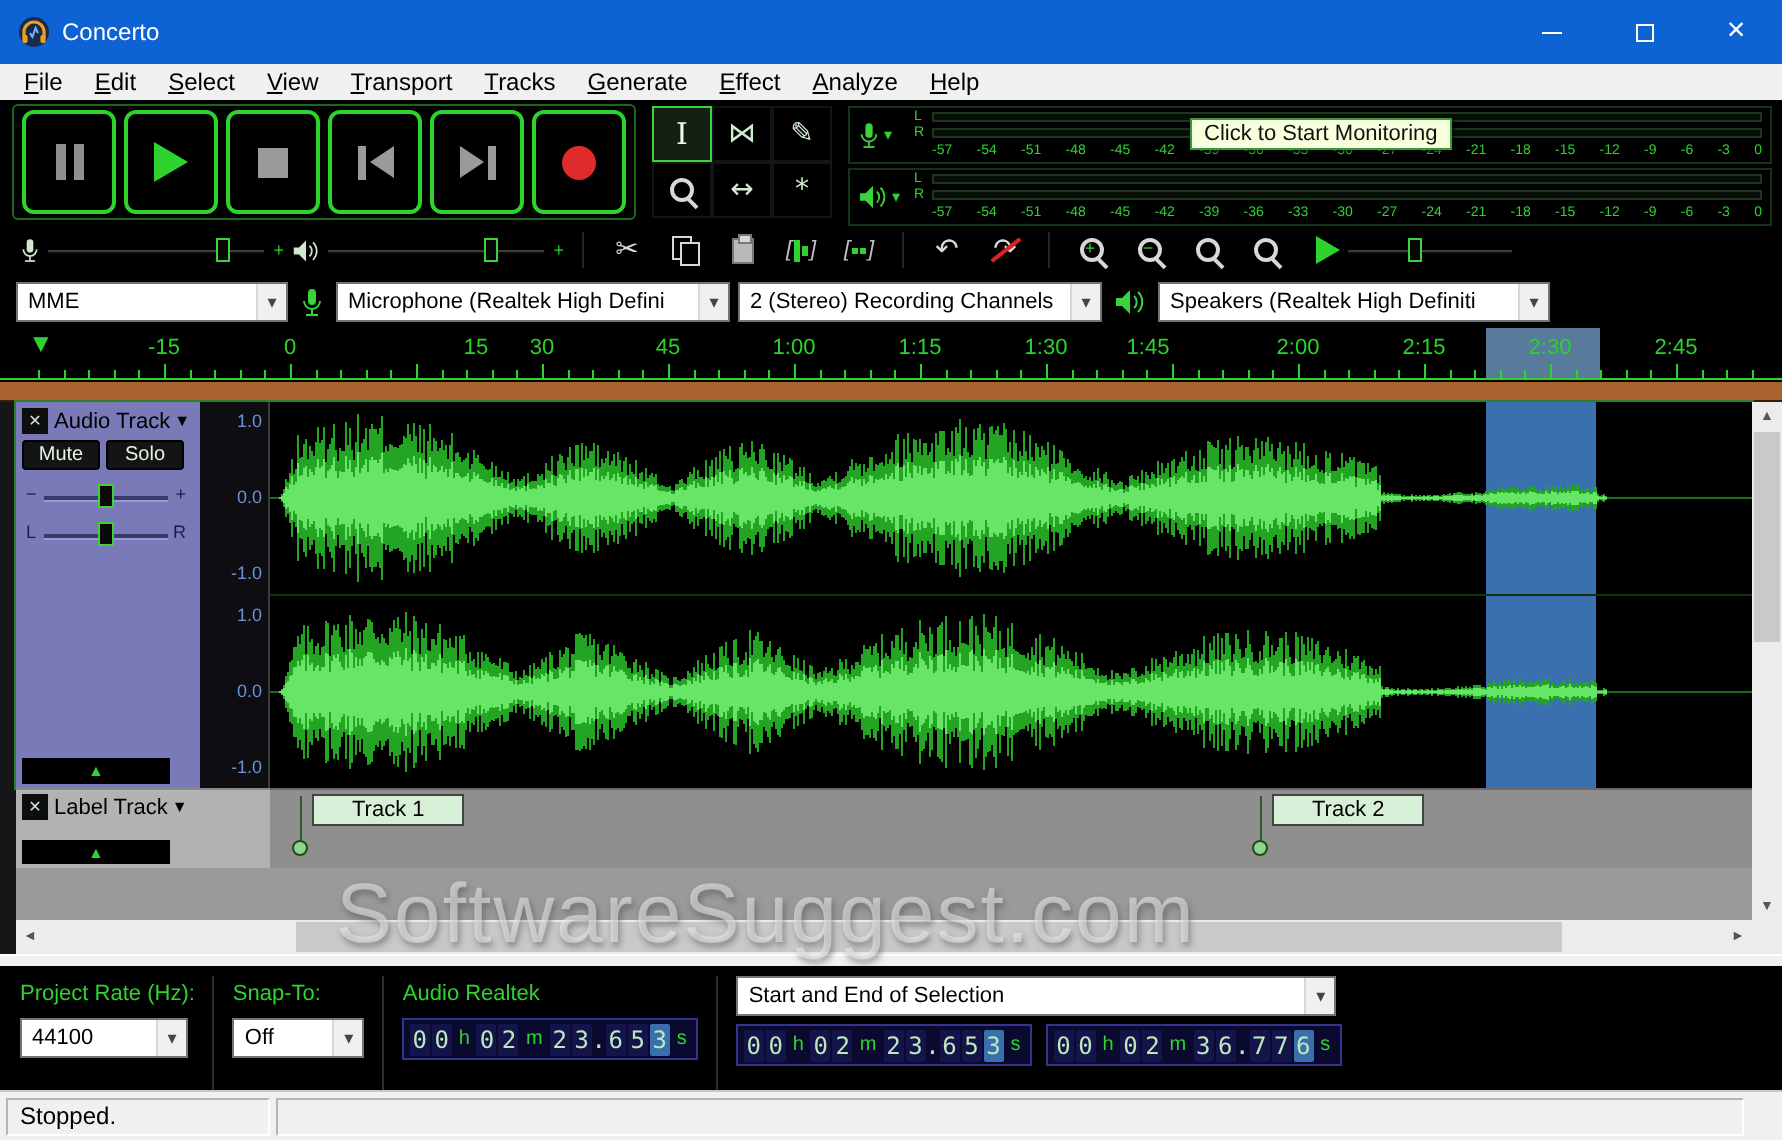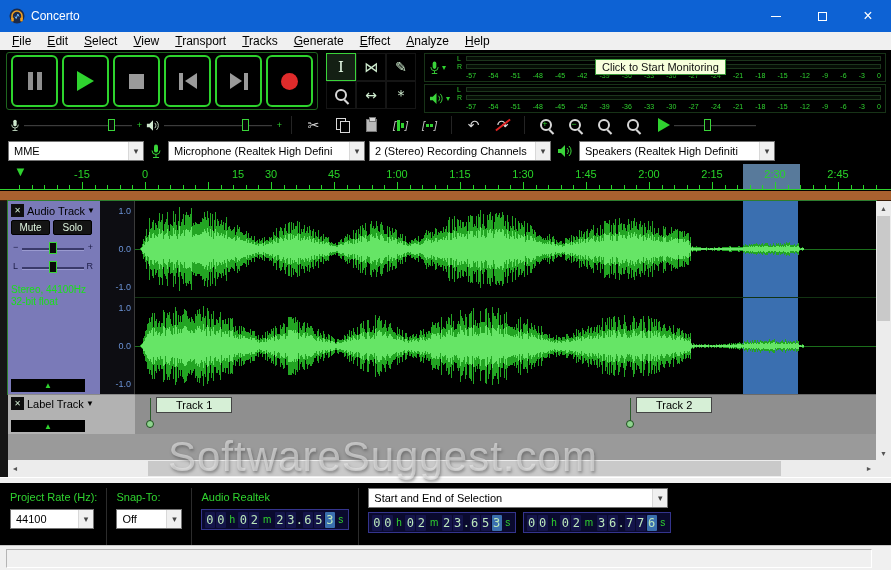--- a/index.html
+++ b/index.html
@@ -456,21 +456,21 @@
     <div class="tl-selection"></div>
     <span class="playhead">▼</span>
   <span class="tl-label" style="left: 82px;">-15</span>
       <span class="tl-label" style="left: 145px;">0</span>
       <span class="tl-label" style="left: 208px; margin-left: 30px;">15</span>
       <span class="tl-label" style="left: 271px;">30</span>
       <span class="tl-label" style="left: 334px;">45</span>
       <span class="tl-label" style="left: 397px;">1:00</span>
       <span class="tl-label" style="left: 460px;">1:15</span>
       <span class="tl-label" style="left: 523px;">1:30</span>
-      <span class="tl-label" style="left: 586px; text-align: right;">1:45</span>
+      <span class="tl-label" style="left: 574px; text-align: right;">1:45</span>
       <span class="tl-label" style="left: 649px;">2:00</span>
       <span class="tl-label" style="left: 712px;">2:15</span>
       <span class="tl-label" style="left: 775px;">2:30</span>
       <span class="tl-label" style="left: 838px;">2:45</span>
       <i class="tl-tick" style="left: 19px;"></i>
       <i class="tl-tick" style="left: 31.6px;"></i>
       <i class="tl-tick" style="left: 44.2px;"></i>
       <i class="tl-tick" style="left: 56.8px;"></i>
       <i class="tl-tick" style="left: 69.4px;"></i>
       <i class="tl-tick major" style="left: 82px;"></i>
@@ -559,24 +559,20 @@
           <span class="end r">+</span>
           <div class="line"></div>
             <div class="thumb"></div>
         </div>
         <div class="tslider">
           <span class="end l">L</span>
           <span class="end r">R</span>
           <div class="line"></div>
             <div class="thumb"></div>
         </div>
-        <div class="tinfo">
-          <div>Stereo, 44100Hz</div>
-          <div>32-bit float</div>
-        </div>
         <div class="collapse-bar">
             <span>▲</span>
           </div>
       </div>
       <div class="vruler">
         <span class="vr-num" style="top:10px">1.0</span>
         <span class="vr-num" style="top:48px">0.0</span>
         <span class="vr-num" style="top:86px">-1.0</span>
         <span class="vr-num" style="top:107px">1.0</span>
         <span class="vr-num" style="top:145px">0.0</span>
@@ -708,15 +704,16 @@
             <span class="digit">7</span>
             <span class="digit">7</span>
             <span class="digit hl">6</span>
             <span class="unit">s</span>
           </div>
       </div>
     </div>
   </div>
 
   <div class="statusbar">
+    <div class="status-cell">Stopped.</div>
     <div class="status-cell rest"></div>
   </div>
 </div>
 
 </body></html>

